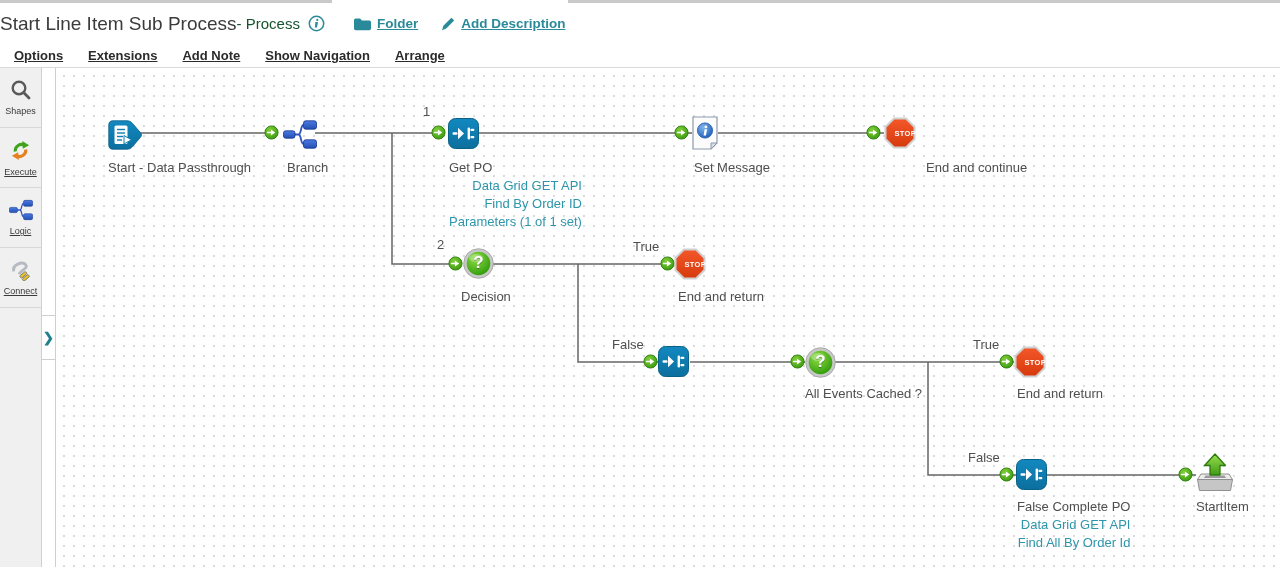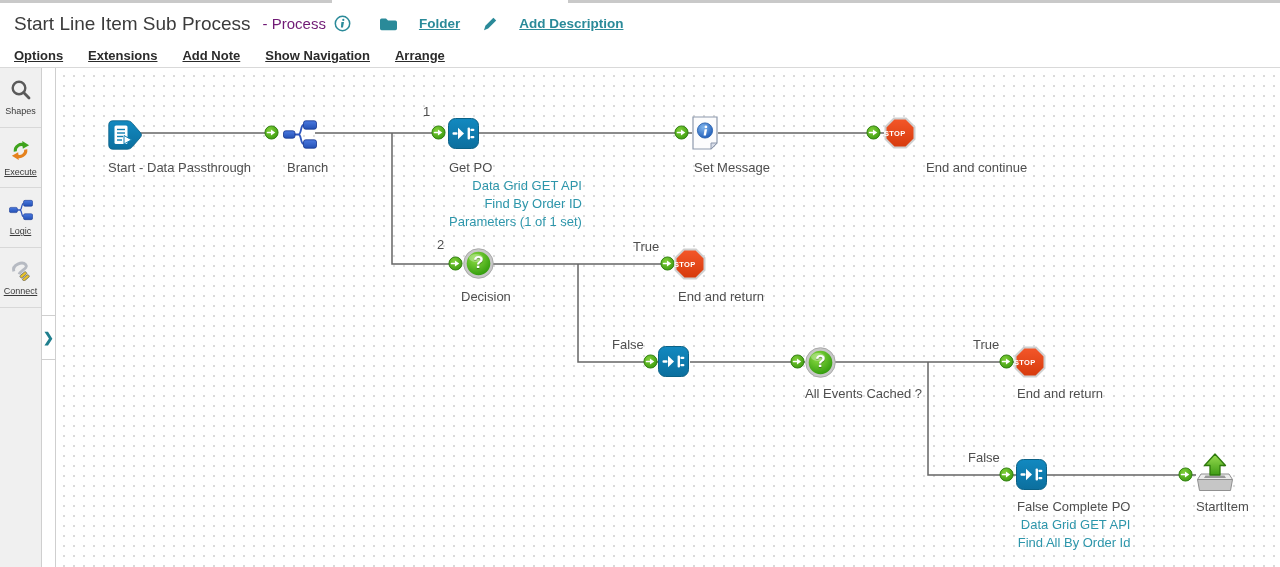--- a/index.html
+++ b/index.html
@@ -7,26 +7,26 @@
     font-family:"Liberation Sans", sans-serif; color:#4f4f4f; }
   .page { position:relative; width:1280px; height:567px; }
 
   
   .topstrip { position:absolute; top:0; height:3px; background:#c9c9c9; z-index:6; }
   .topstrip.left { left:0; width:332px; }
   .topstrip.right { left:568px; width:712px; }
 
   
   .header { position:absolute; top:3px; left:0; width:100%; height:41px; background:#fff;
-    display:flex; align-items:center; padding-left:14px; }
+    display:flex; align-items:center; }
   .title { font-size:19px; color:#3b3b3b; white-space:nowrap; }
-  .type-label { font-size:15px; color:#701a75; margin-left:12px; white-space:nowrap; }
+  .type-label { font-size:15px; color:#14532d; margin-left:0; white-space:nowrap; }
   .hdr-ico { margin-left:8px; display:inline-flex; align-items:center; }
   .hdr-link { font-size:13.5px; font-weight:bold; color:#2a8a99; text-decoration:underline;
-    margin-left:21px; white-space:nowrap; cursor:pointer; }
+    margin-left:5px; white-space:nowrap; cursor:pointer; }
   .gap-lg { margin-left:28px; }
   .gap-md { margin-left:22px; }
 
   
   .menubar { position:absolute; top:44px; left:0; width:100%; height:24px;
     display:flex; align-items:center; gap:25px; padding-left:14px;
     border-bottom:1px solid #d9d9d9; background:#fff; }
   .menu-item { font-size:13px; font-weight:bold; color:#2b2b2b;
     text-decoration:underline; cursor:pointer; white-space:nowrap; }
 
@@ -46,21 +46,21 @@
   .chev { color:#1f7f8e; font-size:13px; font-weight:bold; }
 
   .canvas { position:relative; flex:1; height:100%; background-color:#fff;
     background-image:radial-gradient(#dadada 1px, rgba(0,0,0,0) 1.1px);
     background-size:10px 10px; background-position:3px 3px; overflow:hidden; }
   .wires { position:absolute; left:0; top:0; }
 
   .node-icon { position:absolute; }
   .port { position:absolute; width:15px; height:15px; }
 
-  .stop-text { position:absolute; left:0; top:12px; width:100%; text-align:left;
+  .stop-text { position:absolute; left:0; top:12px; width:100%; text-align:right;
     color:#fff; font-weight:bold; font-size:7.5px; letter-spacing:.3px; }
   .q-mark { position:absolute; left:0; top:0; width:100%; height:100%; text-align:center;
     line-height:30px; color:#fff; font-weight:bold; font-size:17px;
     text-shadow:0 1px 1px rgba(0,0,0,.35); }
 
   .node-label, .edge-label { position:absolute; font-size:13px; line-height:18px;
     color:#4f4f4f; white-space:nowrap; }
   .node-label .sub { color:#2d96ab;text-align:right; }
 </style>
 </head>

